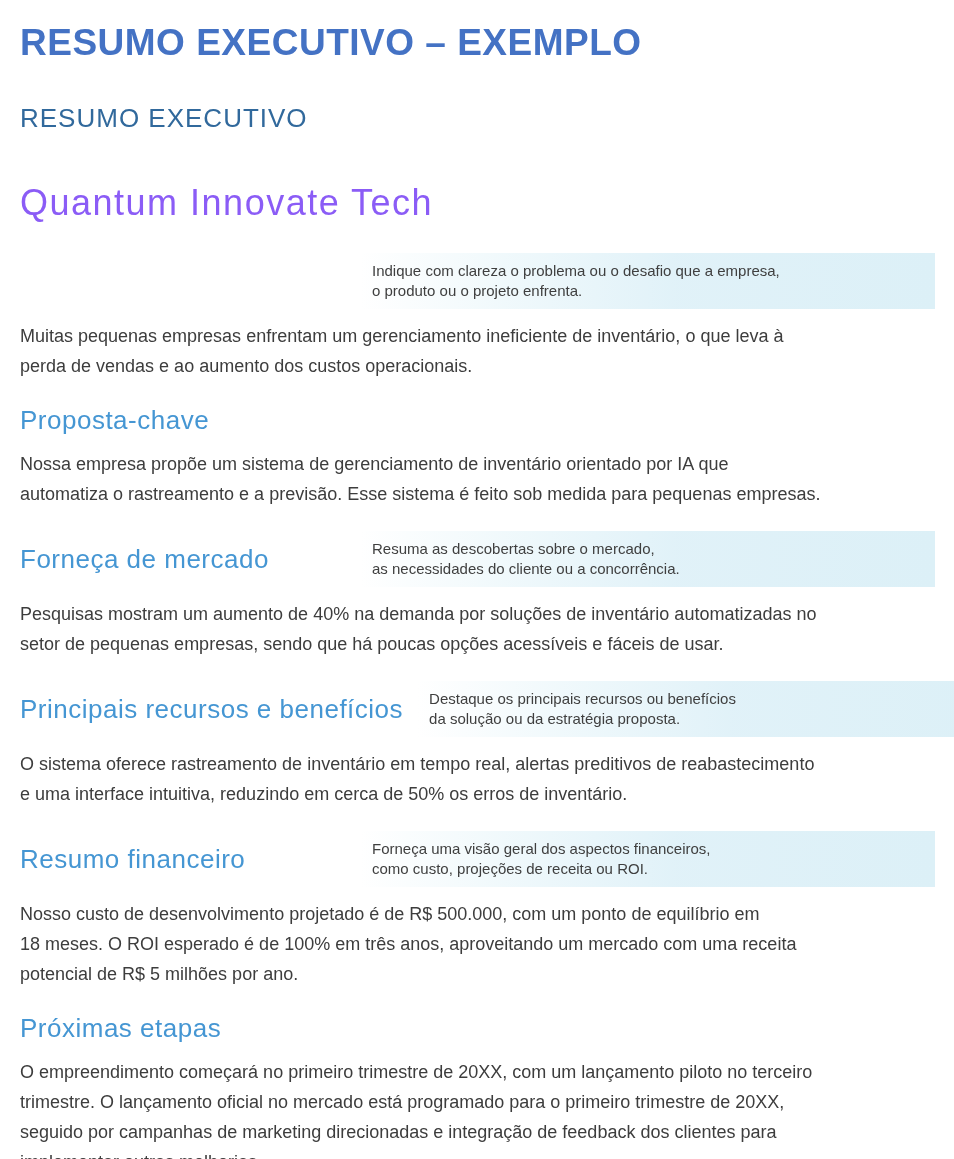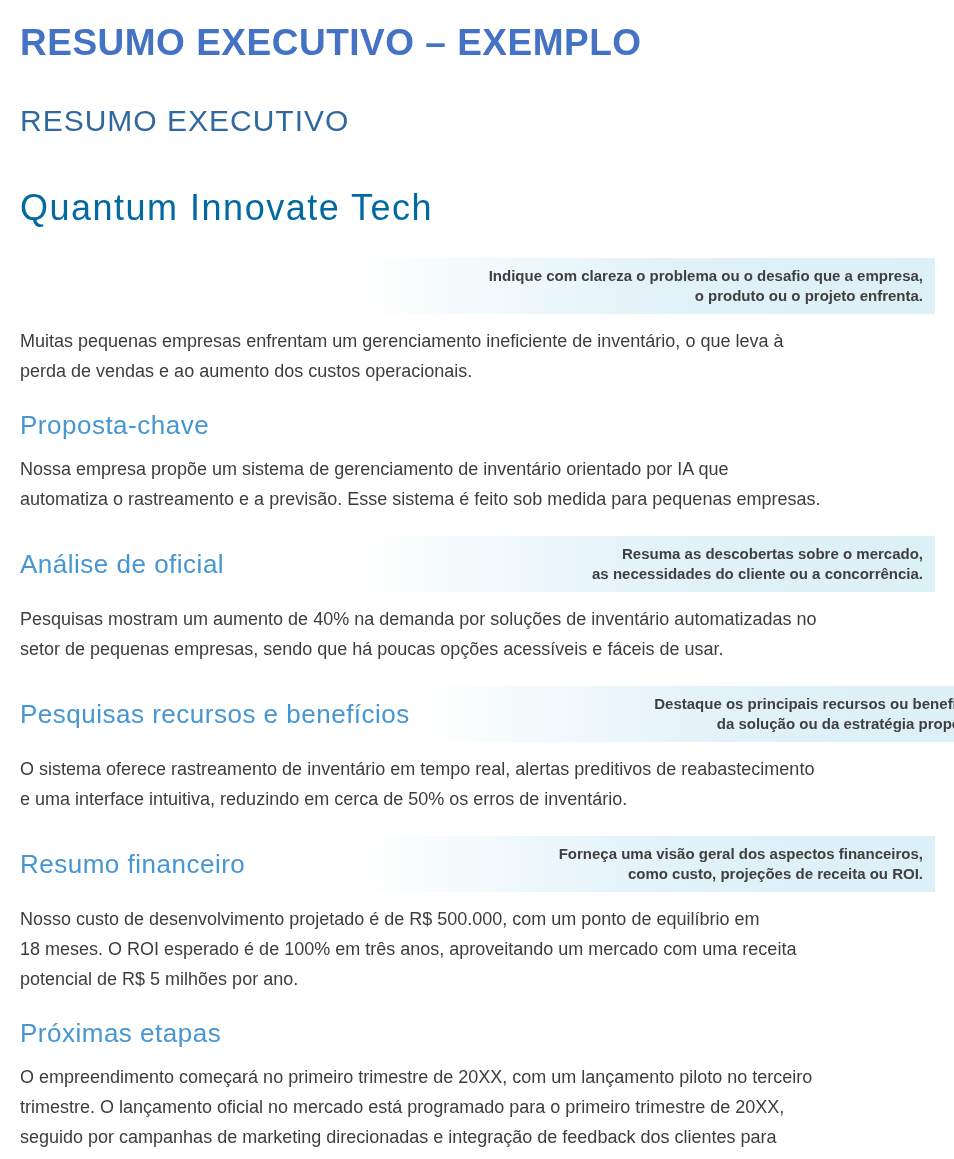--- a/index.html
+++ b/index.html
@@ -22,31 +22,31 @@
   }
   .doc-title{
     font-size:37px;
     font-weight:bold;
     color:var(--title-blue);
     letter-spacing:0.5px;
     line-height:1.15;
   }
   .doc-subtitle{
     margin-top:38px;
-    font-size:30px;
+    font-size:26px;
     font-weight:300;
     color:var(--subtitle-blue);
     letter-spacing:1px;
     line-height:1.2;
   }
   .company-name{
     margin-top:46px;
     font-size:36px;
     font-weight:300;
-    color:#0369a1;
+    color:#8b5cf6;
     letter-spacing:1.5px;
     line-height:1.25;
   }
   .sections{
     margin-top:28px;
   }
   .section{
     margin-bottom:22px;
   }
   .section-head{
@@ -65,31 +65,29 @@
   }
   .section-note{
     width:575px;
     min-height:36px;
     flex:none;
     margin-left:auto;
     padding:8px 12px;
     display:flex;
     flex-direction:column;
     justify-content:center;
-    text-align:right;
     font-size:15px;
     line-height:20px;
     color:var(--note-text);
     white-space:pre-line;
     background:linear-gradient(90deg,
       rgba(255,255,255,0) 0%,
       rgba(228,244,249,0.55) 25%,
       rgba(223,241,248,0.95) 55%,
       var(--note-bg) 100%);
-    font-weight:bold;
   }
   .section-body{
     margin-top:12px;
     font-size:18px;
     line-height:30px;
     color:var(--body-text);
     white-space:pre-line;
   }
 </style>
 </head>
@@ -114,31 +112,31 @@
   <section class="section">
     <div class="section-head">
       <h2 class="section-heading">Proposta-chave</h2>
     </div>
     <p class="section-body">Nossa empresa propõe um sistema de gerenciamento de inventário orientado por IA que
 automatiza o rastreamento e a previsão. Esse sistema é feito sob medida para pequenas empresas.</p>
   </section>
 
   <section class="section">
     <div class="section-head">
-      <h2 class="section-heading">Análise de oficial</h2>
+      <h2 class="section-heading">Forneça de mercado</h2>
       <div class="section-note">Resuma as descobertas sobre o mercado,
 as necessidades do cliente ou a concorrência.</div>
     </div>
     <p class="section-body">Pesquisas mostram um aumento de 40% na demanda por soluções de inventário automatizadas no
 setor de pequenas empresas, sendo que há poucas opções acessíveis e fáceis de usar.</p>
   </section>
 
   <section class="section">
     <div class="section-head">
-      <h2 class="section-heading">Pesquisas recursos e benefícios</h2>
+      <h2 class="section-heading">Principais recursos e benefícios</h2>
       <div class="section-note">Destaque os principais recursos ou benefícios
 da solução ou da estratégia proposta.</div>
     </div>
     <p class="section-body">O sistema oferece rastreamento de inventário em tempo real, alertas preditivos de reabastecimento
 e uma interface intuitiva, reduzindo em cerca de 50% os erros de inventário.</p>
   </section>
 
   <section class="section">
     <div class="section-head">
       <h2 class="section-heading">Resumo financeiro</h2>

